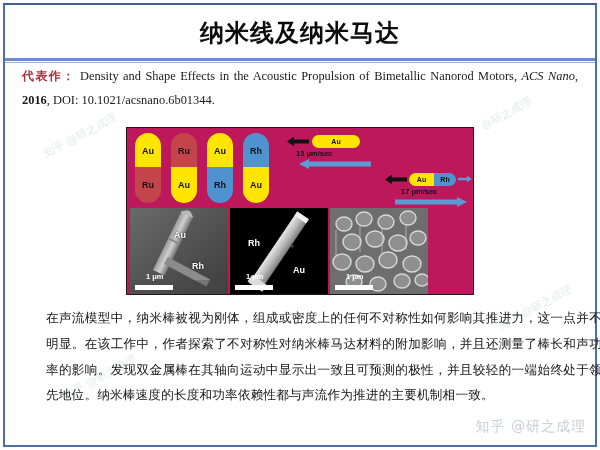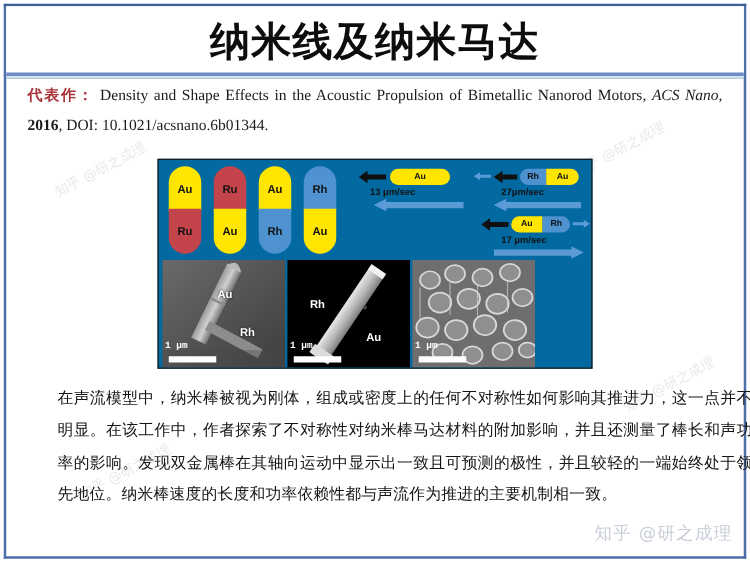--- a/index.html
+++ b/index.html
@@ -55,21 +55,21 @@
     position: absolute;
     left: 5px; top: 5px;
     width: 590px; height: 56px;
     background: #ffffff;
     display: flex;
     align-items: center;
     justify-content: center;
   }
   #title-text {
     font-family: "DejaVu Serif", "Liberation Serif", serif;
-    font-size: 32px;
+    font-size: 24px;
     font-weight: 700;
     color: #0d0d0d;
     letter-spacing: 1px;
     line-height: 1;
   }
   .title-rule {
     position: absolute;
     left: 5px;
     width: 590px;
     background: #6b8cc4;
@@ -96,21 +96,21 @@
     font-size: 12px;
   }
   #citation .journal { font-style: italic; }
   #citation .year { font-weight: 700; }
 
   
   #figure-panel {
     position: absolute;
     left: 126px; top: 127px;
     width: 348px; height: 168px;
-    background: #0369a1;
+    background: #be185d;
     border: 1.5px solid #1a1a1a;
     box-sizing: border-box;
     overflow: hidden;
   }
   #figure-inner {
     position: absolute;
     left: 0; top: 0;
     width: 100%; height: 100%;
   }
 
@@ -193,22 +193,22 @@
   .sem-label {
     position: absolute;
     font-family: "Liberation Sans", sans-serif;
     font-weight: 700;
     font-size: 9px;
     color: #ffffff;
     text-shadow: 0 0 2px #000;
   }
   .scalebar-text {
     position: absolute;
-    left: 2px; bottom: 13px;
-    font-family: Liberation Mono, monospace;
+    left: 16px; bottom: 13px;
+    font-family: Liberation Sans, sans-serif;
     font-size: 7.5px;
     color: #ffffff;
     font-weight: 600;
   }
   .scalebar {
     position: absolute;
     left: 5px; bottom: 4px;
     height: 5px;
     background: #ffffff;
   }
@@ -306,36 +306,20 @@
         </svg>
         <div class="mini-rod" style="left:25px; top:1px;">
           <div class="mini-seg cap-both c-au" style="width:48px;">Au</div>
         </div>
         <div class="speed-label" style="left:9px; top:15px;">13 μm/sec</div>
         <svg class="svg-arrow" style="left:12px; top:25px;" width="72" height="10" viewBox="0 0 72 10">
           <path d="M0 5 L10 0 L10 2.5 L72 2.5 L72 7.5 L10 7.5 L10 10 Z" fill="#5b9bd5"></path>
         </svg>
       </div>
 
-      <div class="motion-group" style="left:252px; top:6px; width:95px; height:34px;">
-        <svg class="svg-arrow" style="left:0px; top:3px;" width="14" height="8" viewBox="0 0 14 8">
-          <path d="M0 4 L5 0.8 L5 2.8 L14 2.8 L14 5.2 L5 5.2 L5 7.2 Z" fill="#5b9bd5"></path>
-        </svg>
-        <svg class="svg-arrow" style="left:16px; top:2px;" width="19" height="11" viewBox="0 0 19 11">
-          <path d="M0 5.5 L7 0.5 L7 3.5 L19 3.5 L19 7.5 L7 7.5 L7 10.5 Z" fill="#111111"></path>
-        </svg>
-        <div class="mini-rod" style="left:37px; top:1px;">
-          <div class="mini-seg cap-l c-rh" style="width:21px;">Rh</div>
-          <div class="mini-seg cap-r c-au" style="width:26px;">Au</div>
-        </div>
-        <div class="speed-label" style="left:22px; top:15px;">27μm/sec</div>
-        <svg class="svg-arrow" style="left:16px; top:25px;" width="70" height="10" viewBox="0 0 70 10">
-          <path d="M0 5 L10 0 L10 2.5 L70 2.5 L70 7.5 L10 7.5 L10 10 Z" fill="#5b9bd5"></path>
-        </svg>
-      </div>
 
 
       <div class="motion-group" style="left:252px; top:44px; width:95px; height:34px;">
         <svg class="svg-arrow" style="left:6px; top:2px;" width="22" height="11" viewBox="0 0 22 11">
           <path d="M0 5.5 L7 0.5 L7 3.5 L22 3.5 L22 7.5 L7 7.5 L7 10.5 Z" fill="#111111"></path>
         </svg>
         <div class="mini-rod" style="left:30px; top:1px;">
           <div class="mini-seg cap-l c-au" style="width:25px;">Au</div>
           <div class="mini-seg cap-r c-rh" style="width:22px;">Rh</div>
         </div>

